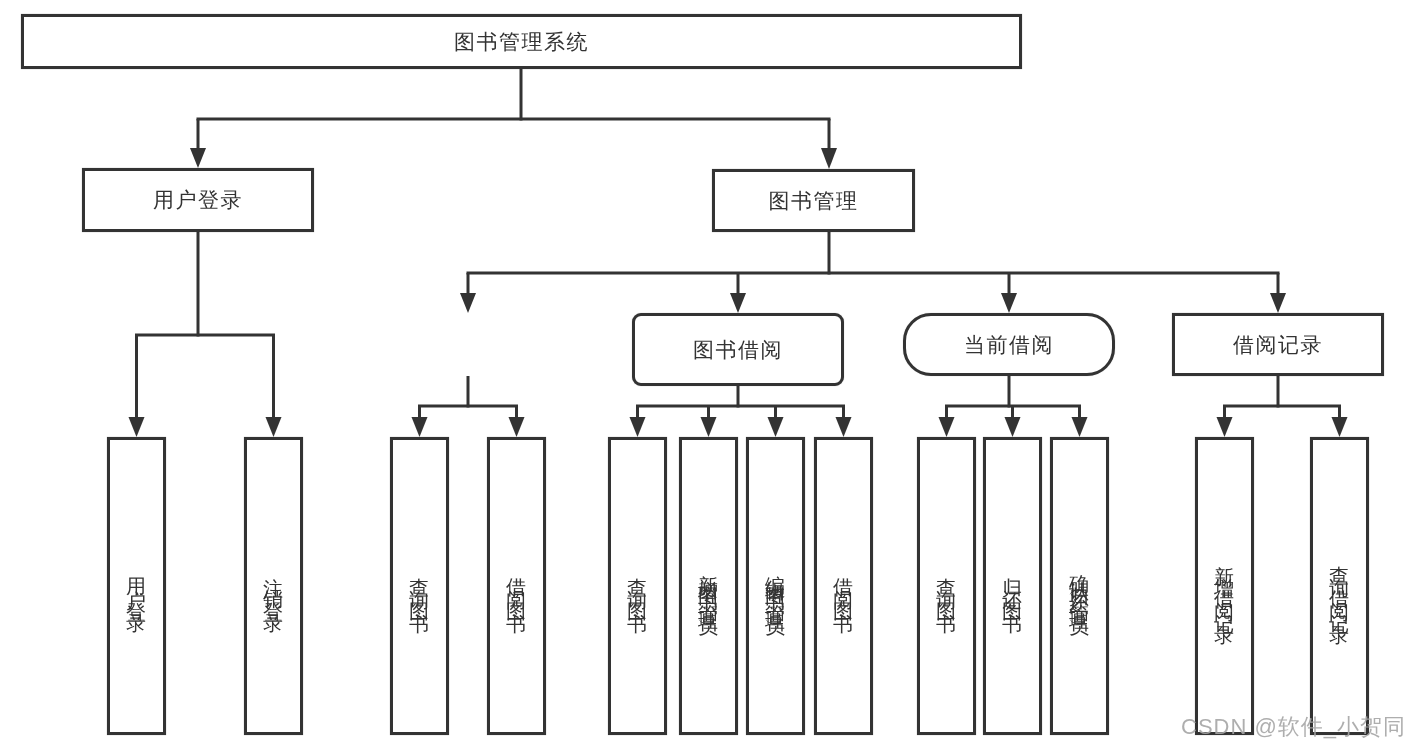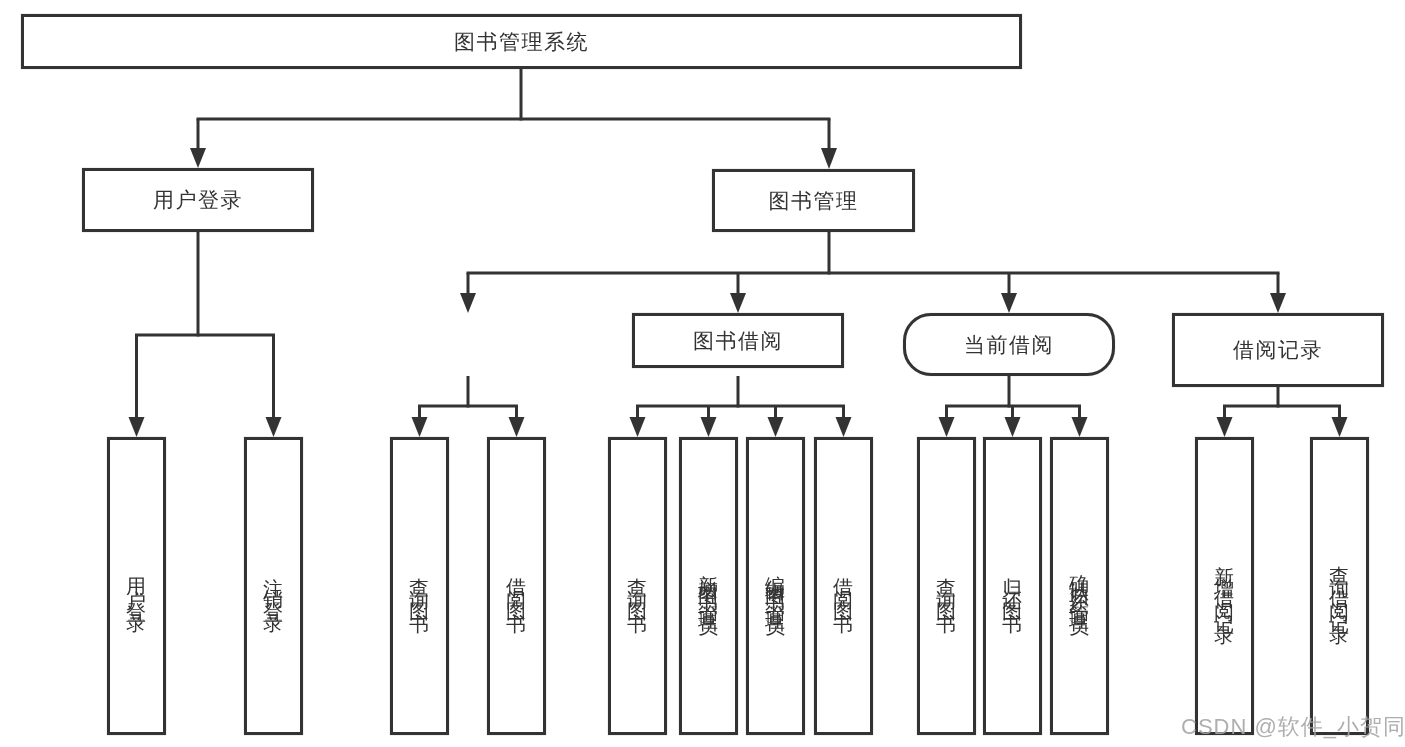--- a/index.html
+++ b/index.html
@@ -39,23 +39,23 @@
     writing-mode: vertical-rl;
     font-size: 20px;
     letter-spacing: 12px;
     line-height: 1;
     white-space: nowrap;
   }
   .root-node  { left: 21px;   top: 14px;  width: 1001px; height: 55px; }
   .l2-a       { left: 82px;   top: 168px; width: 232px;  height: 64px; }
   .l2-b       { left: 712px;  top: 169px; width: 203px;  height: 63px; }
   .l3-a       { left: 362px;  top: 313px; width: 212px;  height: 63px; }
-  .l3-b       { left: 632px;  top: 313px; width: 212px;  height: 55px; }
+  .l3-b       { left: 632px;  top: 313px; width: 212px;  height: 73px; border-radius: 9px; }
   .l3-c       { left: 903px;  top: 313px; width: 212px;  height: 63px; border-radius: 28px; }
-  .l3-d       { left: 1172px; top: 313px; width: 212px;  height: 74px; }
+  .l3-d       { left: 1172px; top: 313px; width: 212px;  height: 63px; }
   .leaf       { top: 437px; width: 59px; height: 298px; }
   .leaf-1  { left: 107px; }
   .leaf-2  { left: 244px; }
   .leaf-3  { left: 390px; }
   .leaf-4  { left: 487px; }
   .leaf-5  { left: 608px; }
   .leaf-6  { left: 679px; }
   .leaf-7  { left: 746px; }
   .leaf-8  { left: 814px; }
   .leaf-9  { left: 917px; }

